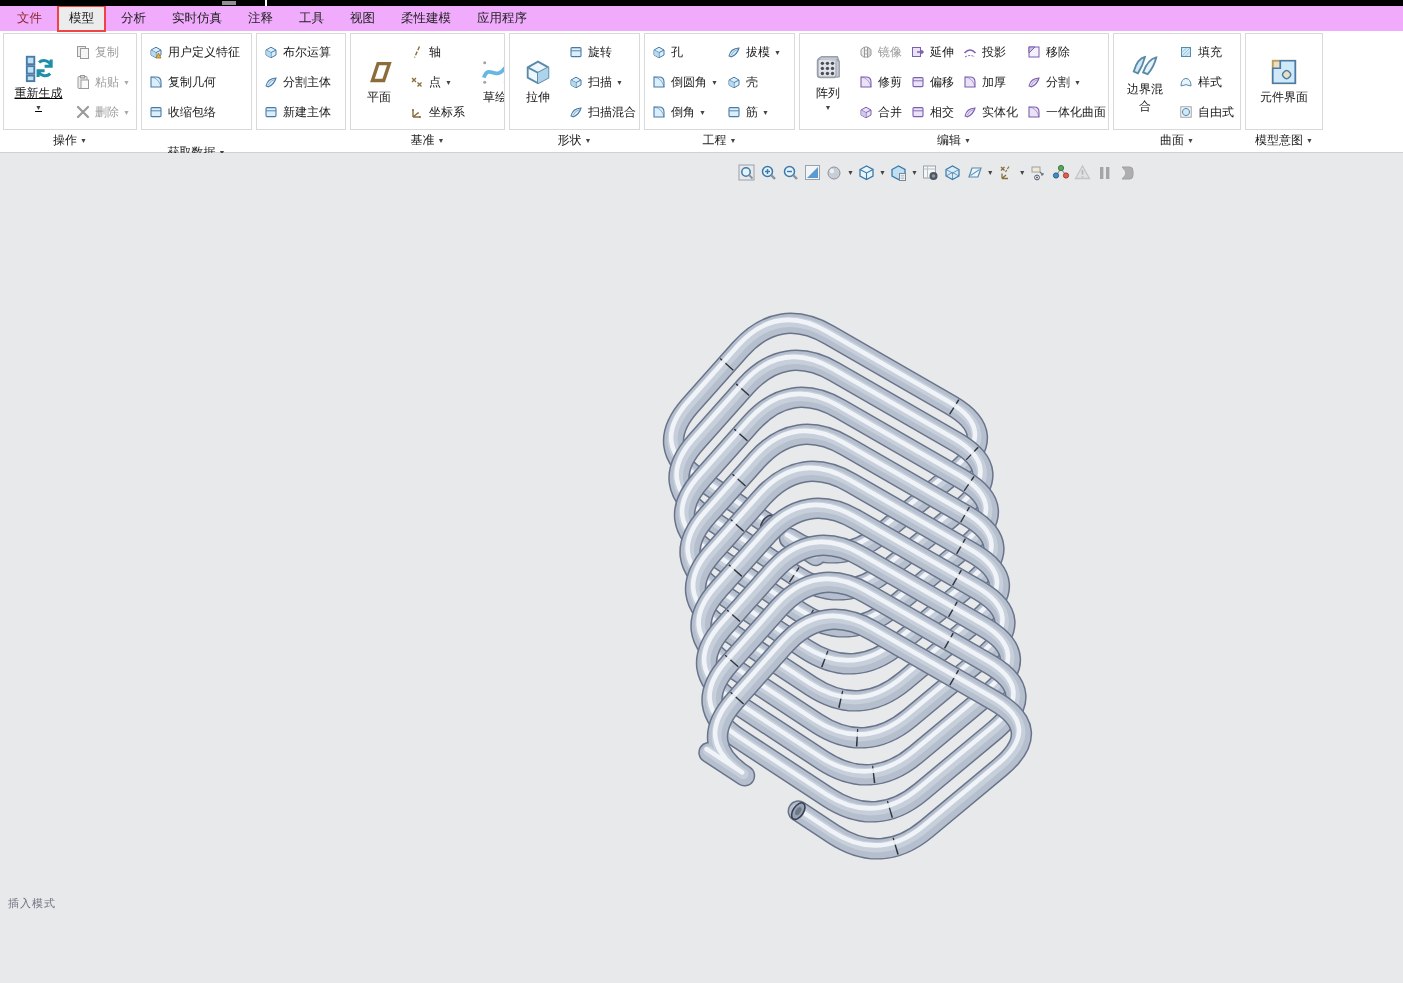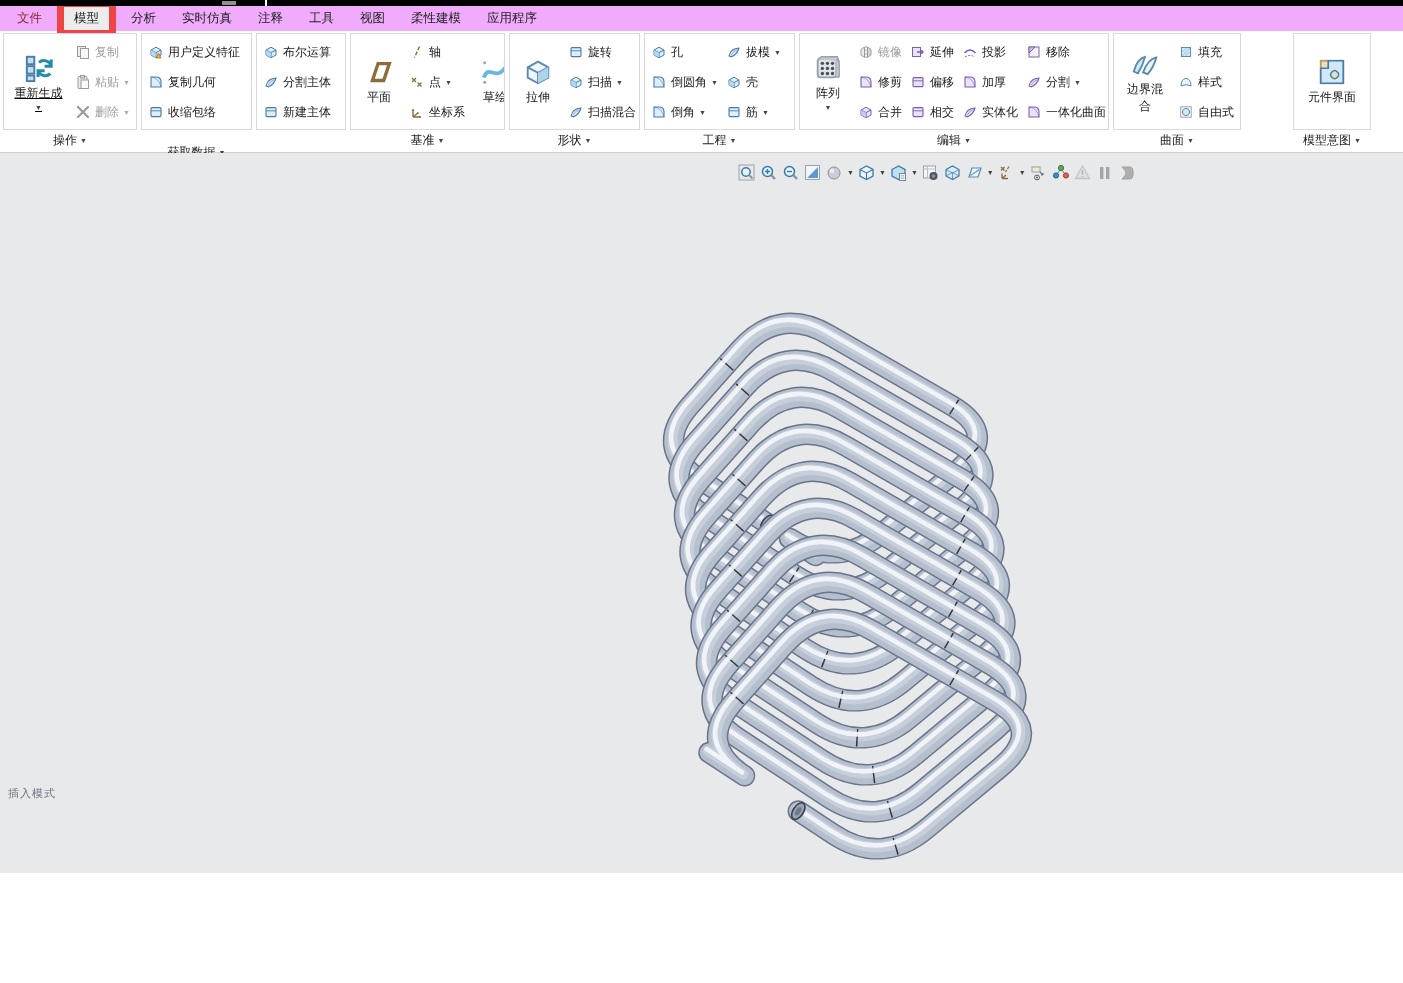--- a/index.html
+++ b/index.html
@@ -5,35 +5,35 @@
   html,body{margin:0;padding:0}
   body{width:1403px;height:983px;background:#fff;overflow:hidden;
        font-family:"Liberation Sans","DejaVu Sans",sans-serif;-webkit-font-smoothing:antialiased}
   .top-strip{height:6px;background:#000;position:relative}
   .top-strip .notch{position:absolute;left:222px;top:1px;width:14px;height:4px;background:#8f8f8f}
   .top-strip .tick{position:absolute;left:265px;top:0;width:2px;height:6px;background:#fff}
 
   .menubar{height:25px;display:flex;align-items:center;background:#f0abfc;padding-left:6px;gap:4px;font-size:12.5px}
   .menu-tab{padding:3px 10px;color:#222;cursor:default;border:1px solid transparent}
   .menu-tab.accent{color:#8d2b2b}
-  .menu-tab.selected{background:#ececec;border:7px solid #ef4444}
+  .menu-tab.selected{background:#ececec;border:2px solid #ef4444}
 
   .ribbon{display:flex;align-items:flex-start;background:#fff;padding:2px 0 0 3px;gap:4px;border-bottom:1px solid #cfd2d5;height:122px;box-sizing:border-box}
   .rib-wrap{display:flex;flex-direction:column;flex:0 0 auto}
   .rib-box{border:1px solid #d9d9d9;background:#fff;height:97px;box-sizing:border-box;display:flex;align-items:stretch;padding:2px 3px;gap:2px;overflow:hidden}
   .rib-label{height:20px;display:flex;align-items:center;justify-content:center;font-size:12px;color:#1c1c1c;gap:3px}
   .rib-col{display:flex;flex-direction:column;justify-content:flex-end}
   .btn-small{display:flex;align-items:center;gap:4px;font-size:12px;height:30px;padding:0 3px;white-space:nowrap;color:#1a1a1a}
   .btn-small.disabled{color:#9e9e9e}
   .btn-big{display:flex;flex-direction:column;align-items:center;justify-content:center;text-align:center;font-size:12px;padding:2px 5px;gap:2px;color:#1a1a1a;min-width:50px;height:100%;box-sizing:border-box}
   .arrow{font-size:7px;color:#444;line-height:1}
   .disabled .arrow{color:#aaa}
   .icon{display:inline-flex;align-items:center;justify-content:center;flex:0 0 auto}
 
-  .viewport{position:relative;height:720px;background:#e8e9eb}
+  .viewport{position:relative;height:830px;background:#e8e9eb}
   .viewport svg.scene{position:absolute;left:0;top:0}
   .view-toolbar{position:absolute;left:736px;top:6px;display:flex;align-items:center;gap:1px;z-index:5}
   .vbtn{height:26px;display:flex;align-items:center;justify-content:center;padding:0 1px}
   .vbtn.disabled{opacity:.5;filter:grayscale(1)}
   .status{position:absolute;left:8px;bottom:72px;font-size:11px;color:#6d7380;letter-spacing:1px}
 </style>
 </head>
 <body>
 
 <div class="top-strip">
@@ -560,21 +560,21 @@
             </span>
             <span>自由式</span>
           </div>
         </div>
       </div>
       <div class="rib-label">
         <span>曲面</span>
         <span class="arrow">▼</span>
       </div>
     </div>
-    <div class="rib-wrap" style="width: 78px; margin-left: 48px;">
+    <div class="rib-wrap" style="width: 78px;">
       <div class="rib-box">
         <div class="rib-col" style="flex: 1 1 0%;">
           <div class="btn-big">
             <span class="icon">
               <svg width="30" height="30" viewBox="0 0 16 16">
                 <rect x="2" y="2" width="12" height="12" fill="#ecdfc0" stroke="#b99e5f"></rect>
                 <path d="M6 2 V6 H2 V14 H14 V2 Z" fill="#cfe9f8" stroke="#4a7ba6" stroke-width="0.9"></path>
                 <path d="M8 8 q1.4 -1.6 2.8 0 q1.6 1.4 0 2.8 q-1.4 1.6 -2.8 0 q-1.6 -1.4 0 -2.8" fill="#ecdfc0" stroke="#4a7ba6" stroke-width="0.8"></path>
               </svg>
             </span>

